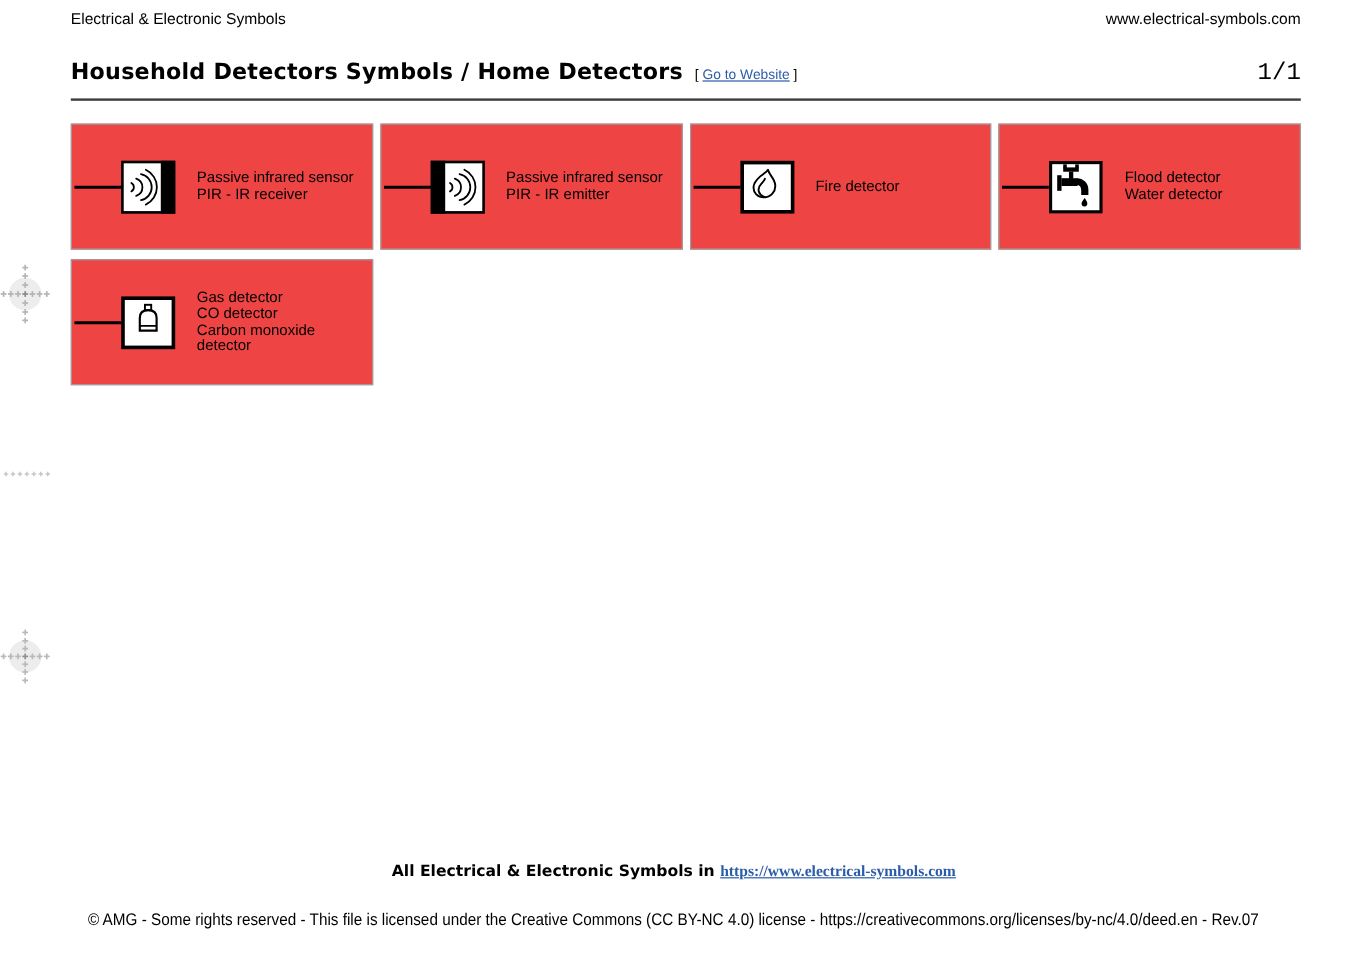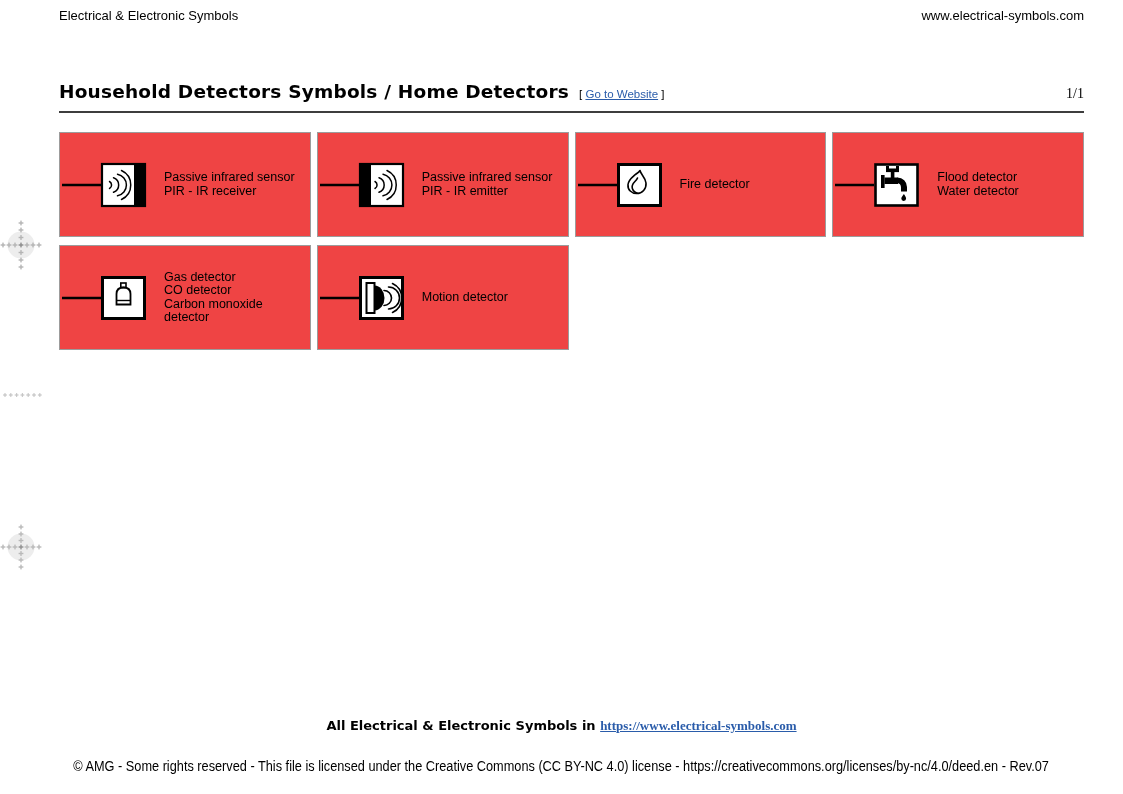--- a/index.html
+++ b/index.html
@@ -15,25 +15,25 @@
     font-family:"Liberation Sans",sans-serif;
   }
   .content{width:1025px;margin-left:59px;}
   
   .hdr{display:flex;justify-content:space-between;padding-top:8px;font-size:13px;}
   
   .titlebar{
     margin-top:27px;display:flex;justify-content:space-between;align-items:baseline;
     border-bottom:2.5px solid var(--rule);padding-bottom:9px;
   }
-  .title-left{display:flex;align-items:baseline;margin-top:31px;}
+  .title-left{display:flex;align-items:baseline;}
   h1{margin:0;font-family:"DejaVu Sans",sans-serif;font-size:18.5px;font-weight:bold;letter-spacing:.2px;}
   .goto{font-size:11.5px;margin-left:10px;white-space:nowrap;}
   .goto a{color:var(--link-blue);text-decoration:underline;}
-  .pagenum{font-size:14px;font-family:Liberation Serif, serif;}
+  .pagenum{font-size:20px;font-family:Liberation Mono, monospace;}
   
   .grid{margin-top:19px;display:grid;grid-template-columns:repeat(4,1fr);column-gap:6px;row-gap:8px;}
   .card{
     border:1px solid var(--card-border);height:105px;background:#ef4444;
     display:flex;align-items:center;
   }
   .sym{flex:0 0 104px;width:104px;height:60px;}
   .label{
     font-size:12.5px;line-height:13.5px;white-space:nowrap;
     font-family:"Liberation Sans",sans-serif;
@@ -141,34 +141,20 @@
         <rect x="42.5" y="9.5" width="42" height="41" fill="#fff" stroke="#000" stroke-width="3"></rect>
         <g fill="none" stroke="#000" stroke-width="1.8">
           <path d="M56.5,36.5 v-10.5 c0,-4.5 2.5,-6.5 7,-6.5 c4.5,0 7,2 7,6.5 v10.5 z"></path>
           <rect x="60.8" y="15" width="5.2" height="4.5" stroke-width="1.6"></rect>
           <path d="M56.5,32.5 h14" stroke-width="1.4"></path>
         </g>
       </svg>
       <div class="label">Gas detector<br>CO detector<br>Carbon monoxide<br>detector</div>
     </div>
 
-    <div class="card">
-      <svg class="sym" viewBox="0 0 104 60">
-        <line x1="2" y1="30" x2="41" y2="30" stroke="#000" stroke-width="2.6"></line>
-        <rect x="42.5" y="9.5" width="42" height="41" fill="#fff" stroke="#000" stroke-width="3"></rect>
-        <rect x="48.5" y="15" width="8" height="30" fill="#fff" stroke="#000" stroke-width="2"></rect>
-        <path d="M56.5,17.5 a10,12.5 0 0 1 0,25 z" fill="#000"></path>
-        <g fill="none" stroke="#000" stroke-width="1.6" stroke-linecap="round">
-          <path d="M66,22.5 a7.5,7.5 0 0 1 0,15"></path>
-          <path d="M70.5,19 a11,11 0 0 1 0,22"></path>
-          <path d="M74.5,15.5 a16,16 0 0 1 0,29"></path>
-        </g>
-      </svg>
-      <div class="label">Motion detector</div>
-    </div>
 
   </div>
 </div>
 
 <svg class="deco deco1" width="44" height="58" viewBox="0 0 44 58">
   <defs>
       <g id="plA">
         <rect x="-2.4" y="-0.7" width="4.8" height="1.4"></rect>
         <rect x="-0.7" y="-2.4" width="1.4" height="4.8"></rect>
       </g>

